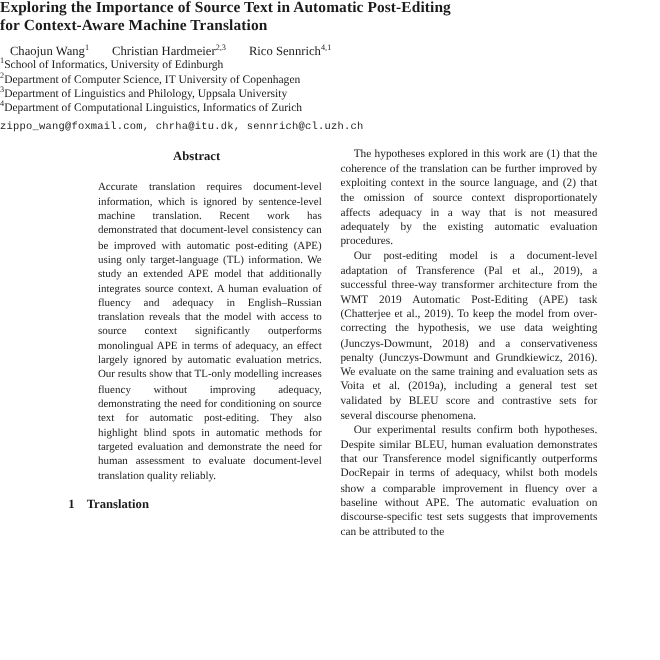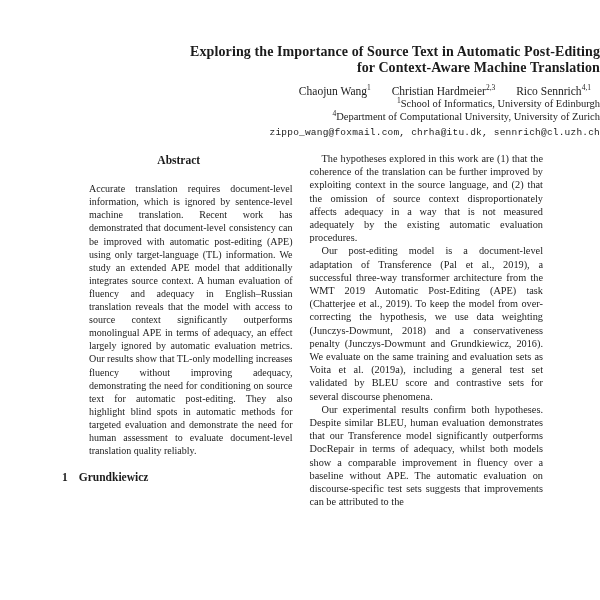--- a/index.html
+++ b/index.html
@@ -7,21 +7,21 @@
     position: relative;
     width: 600px;
     height: 600px;
     margin: 0 auto;
     background: #ffffff;
     overflow: hidden;
     box-sizing: border-box;
     font-family: "Liberation Serif", serif;
     color: #1b1b1b;
   }
-  .header { text-align: right; padding-top: 44px; }
+  .header { text-align: left; }
   .title {
     font-size: 14px;
     font-weight: bold;
     line-height: 16px;
     letter-spacing: 0.1px;
   }
   .authors { margin-top: 9px; font-size: 11.5px; font-weight: normal; }
   .author { display: inline-block; margin: 0 9px; white-space: nowrap; }
   sup { font-size: 7.5px; line-height: 0; }
   .affils { font-size: 10.5px; line-height: 13px; }
@@ -79,35 +79,37 @@
     </div>
 
     <div class="authors">
       <span class="author"><span>Chaojun Wang</span><sup>1</sup></span>
       <span class="author"><span>Christian Hardmeier</span><sup>2,3</sup></span>
       <span class="author"><span>Rico Sennrich</span><sup>4,1</sup></span>
     </div>
 
     <div class="affils">
       <div><sup>1</sup><span>School of Informatics, University of Edinburgh</span></div>
-      <div><sup>4</sup><span>Department of Computational University, University of Zurich</span></div>
+      <div><sup>2</sup><span>Department of Computer Science, IT University of Copenhagen</span></div>
+      <div><sup>3</sup><span>Department of Linguistics and Philology, Uppsala University</span></div>
+      <div><sup>4</sup><span>Department of Computational Linguistics, Informatics of Zurich</span></div>
     </div>
 
     <div class="emails">zippo_wang@foxmail.com, chrha@itu.dk, sennrich@cl.uzh.ch</div>
   </div>
 
   <div class="columns">
 
     <div class="col">
       <div class="abstract-heading">Abstract</div>
       <div class="abstract-body">Accurate translation requires document-level information, which is ignored by sentence-level machine translation. Recent work has demonstrated that document-level consistency can be improved with automatic post-editing (APE) using only target-language (TL) information. We study an extended APE model that additionally integrates source context. A human evaluation of fluency and adequacy in English–Russian translation reveals that the model with access to source context significantly outperforms monolingual APE in terms of adequacy, an effect largely ignored by automatic evaluation metrics. Our results show that TL-only modelling increases fluency without improving adequacy, demonstrating the need for conditioning on source text for automatic post-editing. They also highlight blind spots in automatic methods for targeted evaluation and demonstrate the need for human assessment to evaluate document-level translation quality reliably.</div>
 
       <div class="section-heading">
         <span>1</span>
-        <span>Grundkiewicz</span>
+        <span>Translation</span>
       </div>
     </div>
 
     <div class="col">
       <p class="indent">The hypotheses explored in this work are (1) that the coherence of the translation can be further improved by exploiting context in the source language, and (2) that the omission of source context disproportionately affects adequacy in a way that is not measured adequately by the existing automatic evaluation procedures.</p>
       <p class="indent">Our post-editing model is a document-level adaptation of Transference (Pal et al., 2019), a successful three-way transformer architecture from the WMT 2019 Automatic Post-Editing (APE) task (Chatterjee et al., 2019). To keep the model from over-correcting the hypothesis, we use data weighting (Junczys-Dowmunt, 2018) and a conservativeness penalty (Junczys-Dowmunt and Grundkiewicz, 2016). We evaluate on the same training and evaluation sets as Voita et al. (2019a), including a general test set validated by BLEU score and contrastive sets for several discourse phenomena.</p>
       <p class="indent"><span>Our experimental results confirm both hypotheses. Despite similar BLEU, human evaluation demonstrates that our Transference model significantly outperforms DocRepair in terms of adequacy, whilst both models show a comparable improvement in fluency over a baseline without APE. The automatic evaluation on discourse-specific test</span><span> sets suggests that improvements can be attributed to the</span></p>
     </div>
 
   </div>

